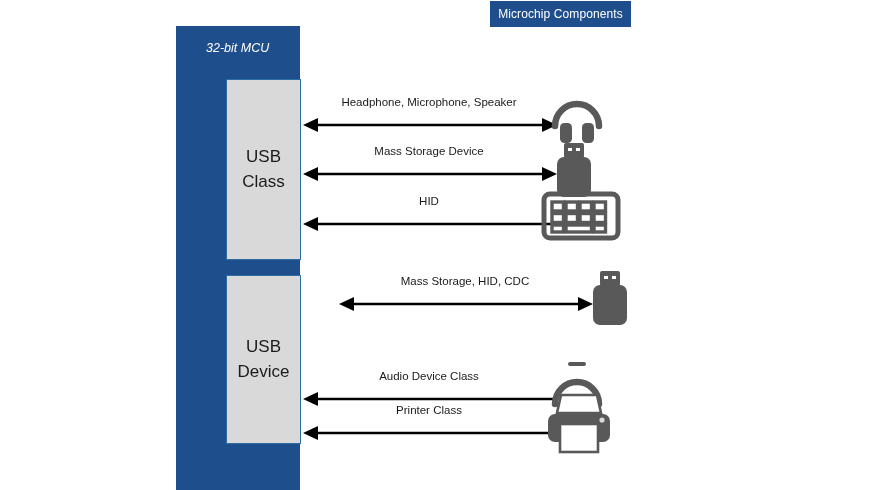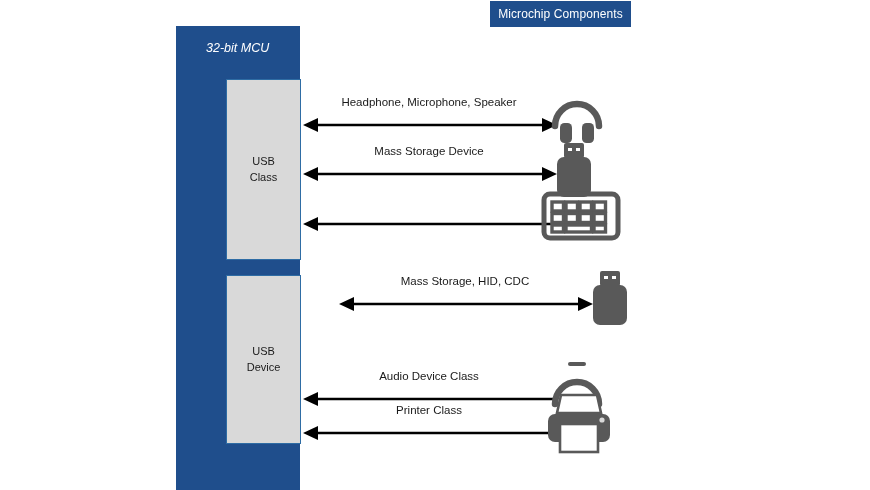--- a/index.html
+++ b/index.html
@@ -57,21 +57,21 @@
   .usb-block {
     position: absolute;
     background: #d9d9d9;
     border: 1px solid #2e6ca4;
     box-sizing: border-box;
     display: flex;
     flex-direction: column;
     align-items: center;
     justify-content: center;
     color: #1a1a1a;
-    font-size: 11px;
+    font-size: 17px;
     line-height: 1.45;
   }
   #usb-host-block {
     left: 226px;
     top: 79px;
     width: 75px;
     height: 181px;
   }
   #usb-device-block {
     left: 226px;
@@ -186,20 +186,21 @@
       <svg width="46" height="58" viewBox="0 0 46 58">
         <rect x="13" y="2" width="20" height="15" rx="2" fill="#595959"></rect>
         <rect x="17" y="7" width="4" height="3" fill="#ffffff"></rect>
         <rect x="25" y="7" width="4" height="3" fill="#ffffff"></rect>
         <rect x="6" y="16" width="34" height="40" rx="7" fill="#595959"></rect>
       </svg>
     </div>
   </div>
 
   <div id="row-hid" class="conn-row">
+    <div class="conn-label">HID</div>
     <div class="conn-arrow">
       <svg width="258" height="22" viewBox="0 0 258 22">
         <line x1="12" y1="11" x2="256" y2="11" stroke="#000000" stroke-width="2.4"></line>
         <polygon points="2,11 17,4 17,18" fill="#000000"></polygon>
       </svg>
     </div>
     <div id="icon-keyboard" class="conn-icon">
       <svg width="78" height="50" viewBox="0 0 78 50">
         <rect x="2" y="3" width="74" height="44" rx="6" fill="none" stroke="#595959" stroke-width="5"></rect>
         <g fill="none" stroke="#595959" stroke-width="3.4">

